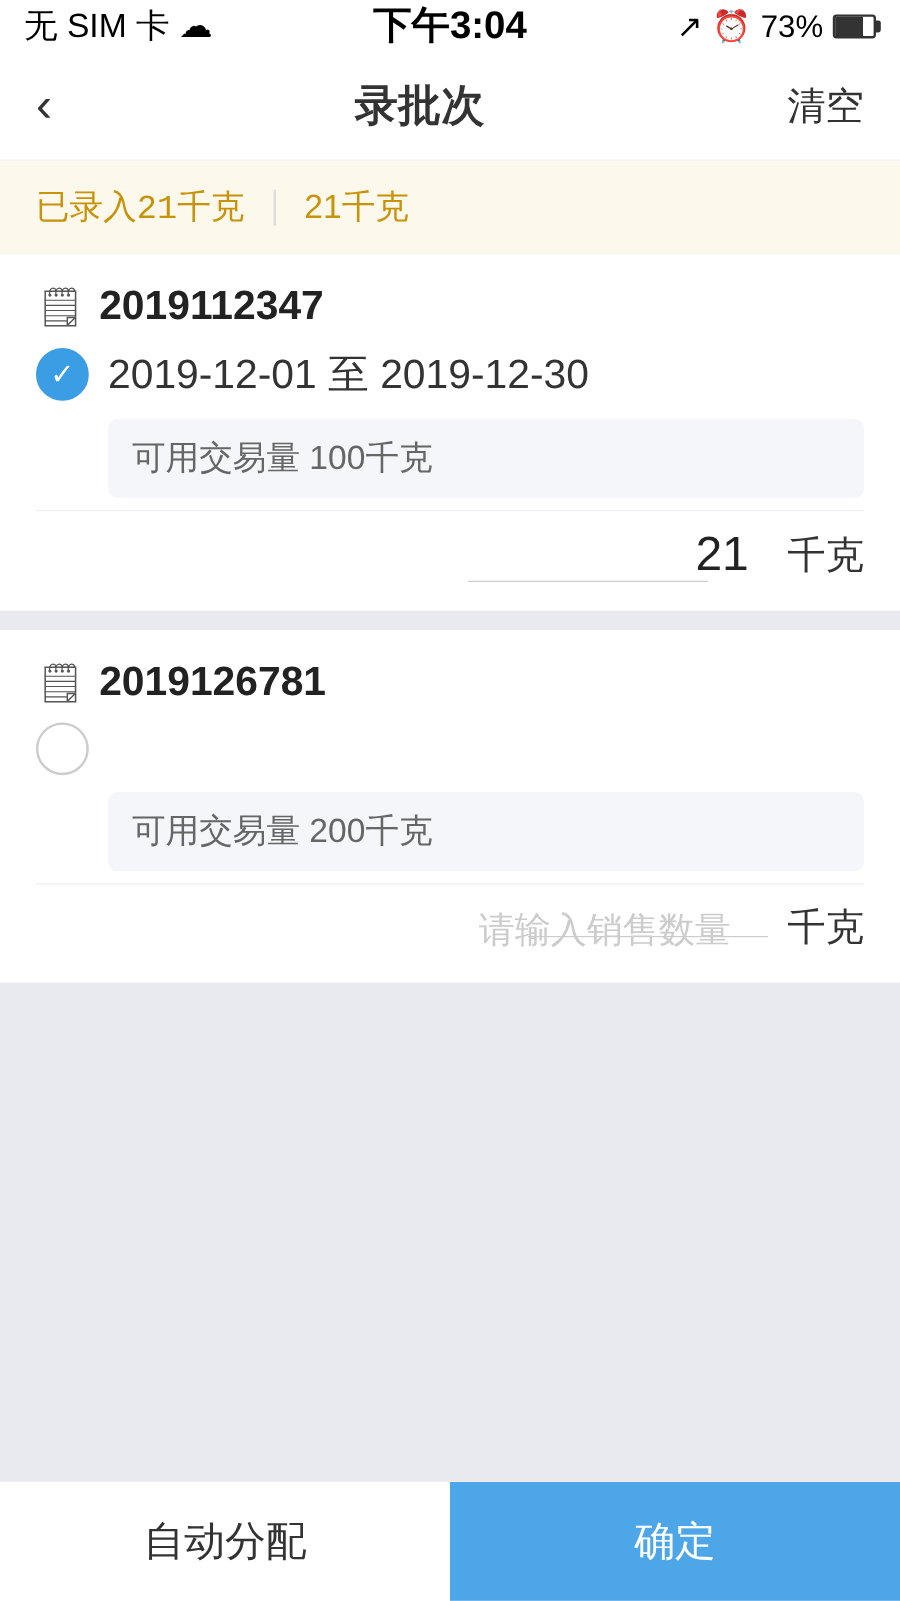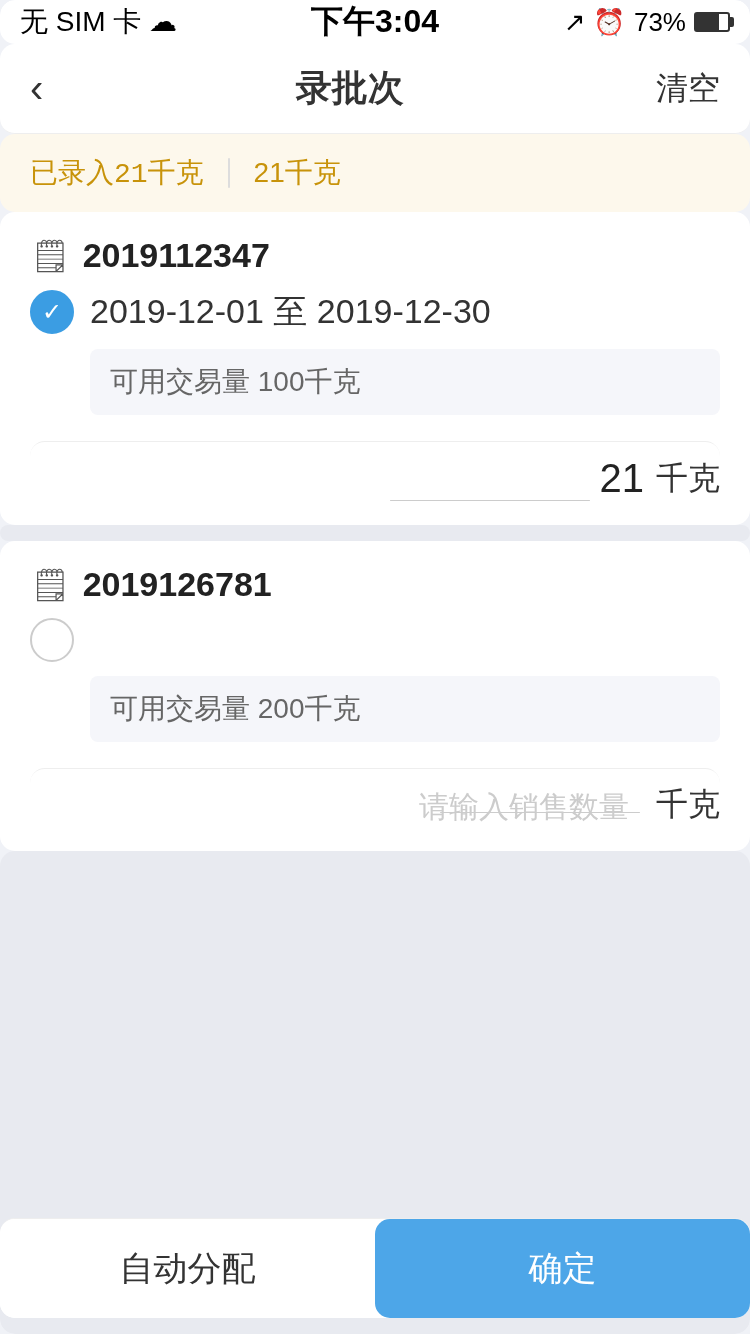--- a/index.html
+++ b/index.html
@@ -1,16 +1,16 @@
 <!DOCTYPE html>
 <html><head>
   <meta charset="utf-8">
   <meta name="viewport" content="width=750px">
   <style>
-    * { margin: 0; padding: 0; box-sizing: border-box; border-radius: 15px; }
+    * { margin: 0; padding: 0; box-sizing: border-box; }
 
     body {
       width: 750px;
       min-height: 1334px;
       font-family: -apple-system, "PingFang SC", "Helvetica Neue", sans-serif;
       background: #f0f2f7;
       overflow-x: hidden;
     }
 
     
@@ -154,24 +154,24 @@
       border-radius: 8px;
       padding: 14px 20px;
       font-size: 28px;
       color: #666;
     }
 
     .batch-input-row {
       display: flex;
       align-items: center;
       justify-content: flex-end;
-      gap: 12px;
+      gap: 32px;
       padding: 14px 0 0 0;
       border-top: 1px solid #eee;
-      margin-top: 26px;
+      margin-top: 10px;
     }
     .batch-input {
       flex: 1;
       text-align: right;
       font-size: 36px;
       color: #222;
       border: none;
       outline: none;
       background: transparent;
       padding: 0;
@@ -208,21 +208,21 @@
 
     .bottom-spacer {
       background: #e8eaf0;
       flex: 1;
       min-height: 400px;
     }
 
     
     .bottom-bar {
       position: fixed;
-      bottom: 16px;
+      bottom: 0;
       width: 750px;
       height: 100px;
       display: flex;
       background: #fff;
       border-top: 1px solid #eee;
     }
     .btn-auto {
       flex: 1;
       display: flex;
       align-items: center;

